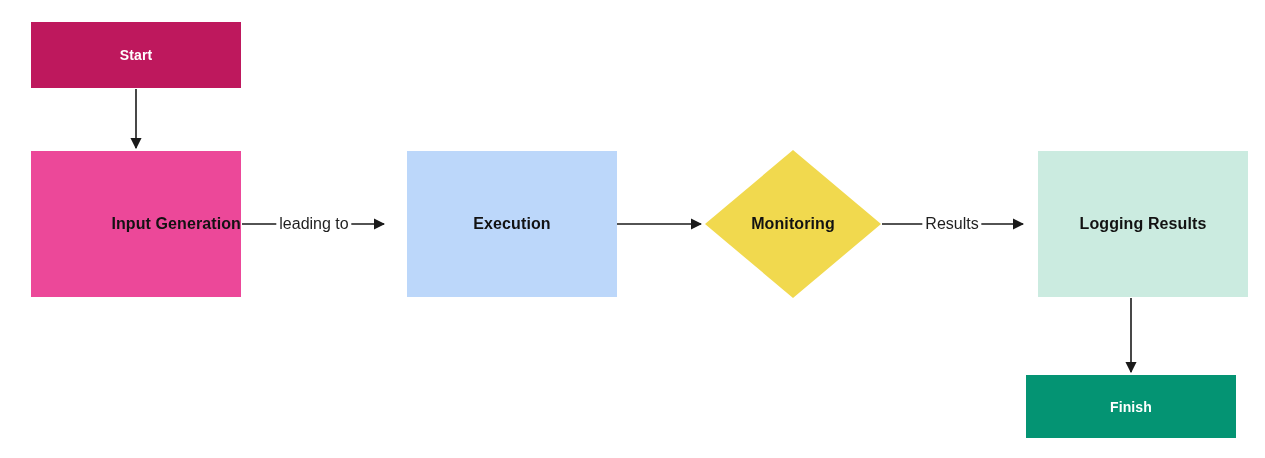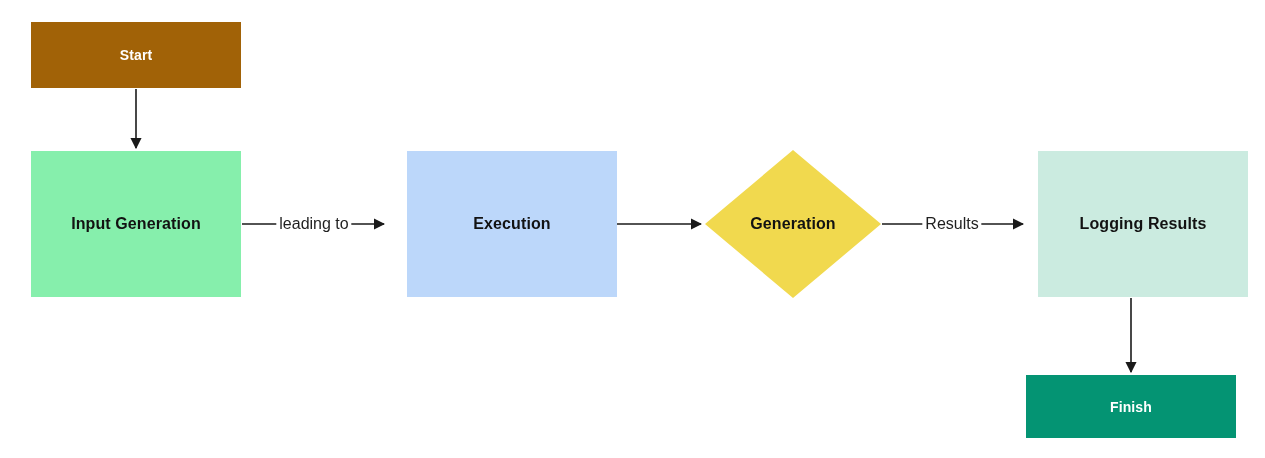--- a/index.html
+++ b/index.html
@@ -76,34 +76,34 @@
         <path d="M0,0 L10,5 L0,10 z" fill="#1a1a1a"></path>
       </marker>
     </defs>
     <line x1="136" y1="89" x2="136" y2="148" marker-end="url(#arrowhead)" style="stroke: rgb(26, 26, 26);"></line>
     <line x1="242" y1="224" x2="384" y2="224" marker-end="url(#arrowhead)" style="stroke: rgb(26, 26, 26);"></line>
     <line x1="598" y1="224" x2="701" y2="224" marker-end="url(#arrowhead)" style="stroke: rgb(26, 26, 26);"></line>
     <line x1="882" y1="224" x2="1023" y2="224" marker-end="url(#arrowhead)" style="stroke: rgb(26, 26, 26);"></line>
     <line x1="1131" y1="298" x2="1131" y2="372" marker-end="url(#arrowhead)" style="stroke: rgb(26, 26, 26);"></line>
   </svg>
 
-  <div id="node-start" class="node node-terminal" style="background-color: #a16207;">
+  <div id="node-start" class="node node-terminal" style="background-color: #be185d;">
     <span class="node-label" style="color: rgb(255, 255, 255);">Start</span>
   </div>
 
-  <div id="node-input-generation" class="node node-process" style="background-color: #86efac;">
+  <div id="node-input-generation" class="node node-process" style="background-color: #ec4899; justify-content: flex-end;">
     <span class="node-label" style="color: rgb(18, 18, 18);">Input Generation</span>
   </div>
 
   <div id="node-execution" class="node node-process" style="background-color: rgb(188, 215, 250);">
     <span class="node-label" style="color: rgb(18, 18, 18);">Execution</span>
   </div>
 
   <div id="node-monitoring" class="node node-decision" style="background-color: rgb(241, 217, 78);">
-    <span class="node-label" style="color: rgb(18, 18, 18);">Generation</span>
+    <span class="node-label" style="color: rgb(18, 18, 18);">Monitoring</span>
   </div>
 
   <div id="node-logging-results" class="node node-process" style="background-color: rgb(203, 235, 224);">
     <span class="node-label" style="color: rgb(18, 18, 18);">Logging Results</span>
   </div>
 
   <div id="node-finish" class="node node-terminal" style="background-color: rgb(4, 148, 115);">
     <span class="node-label" style="color: rgb(255, 255, 255); text-align: right;">Finish</span>
   </div>
 

